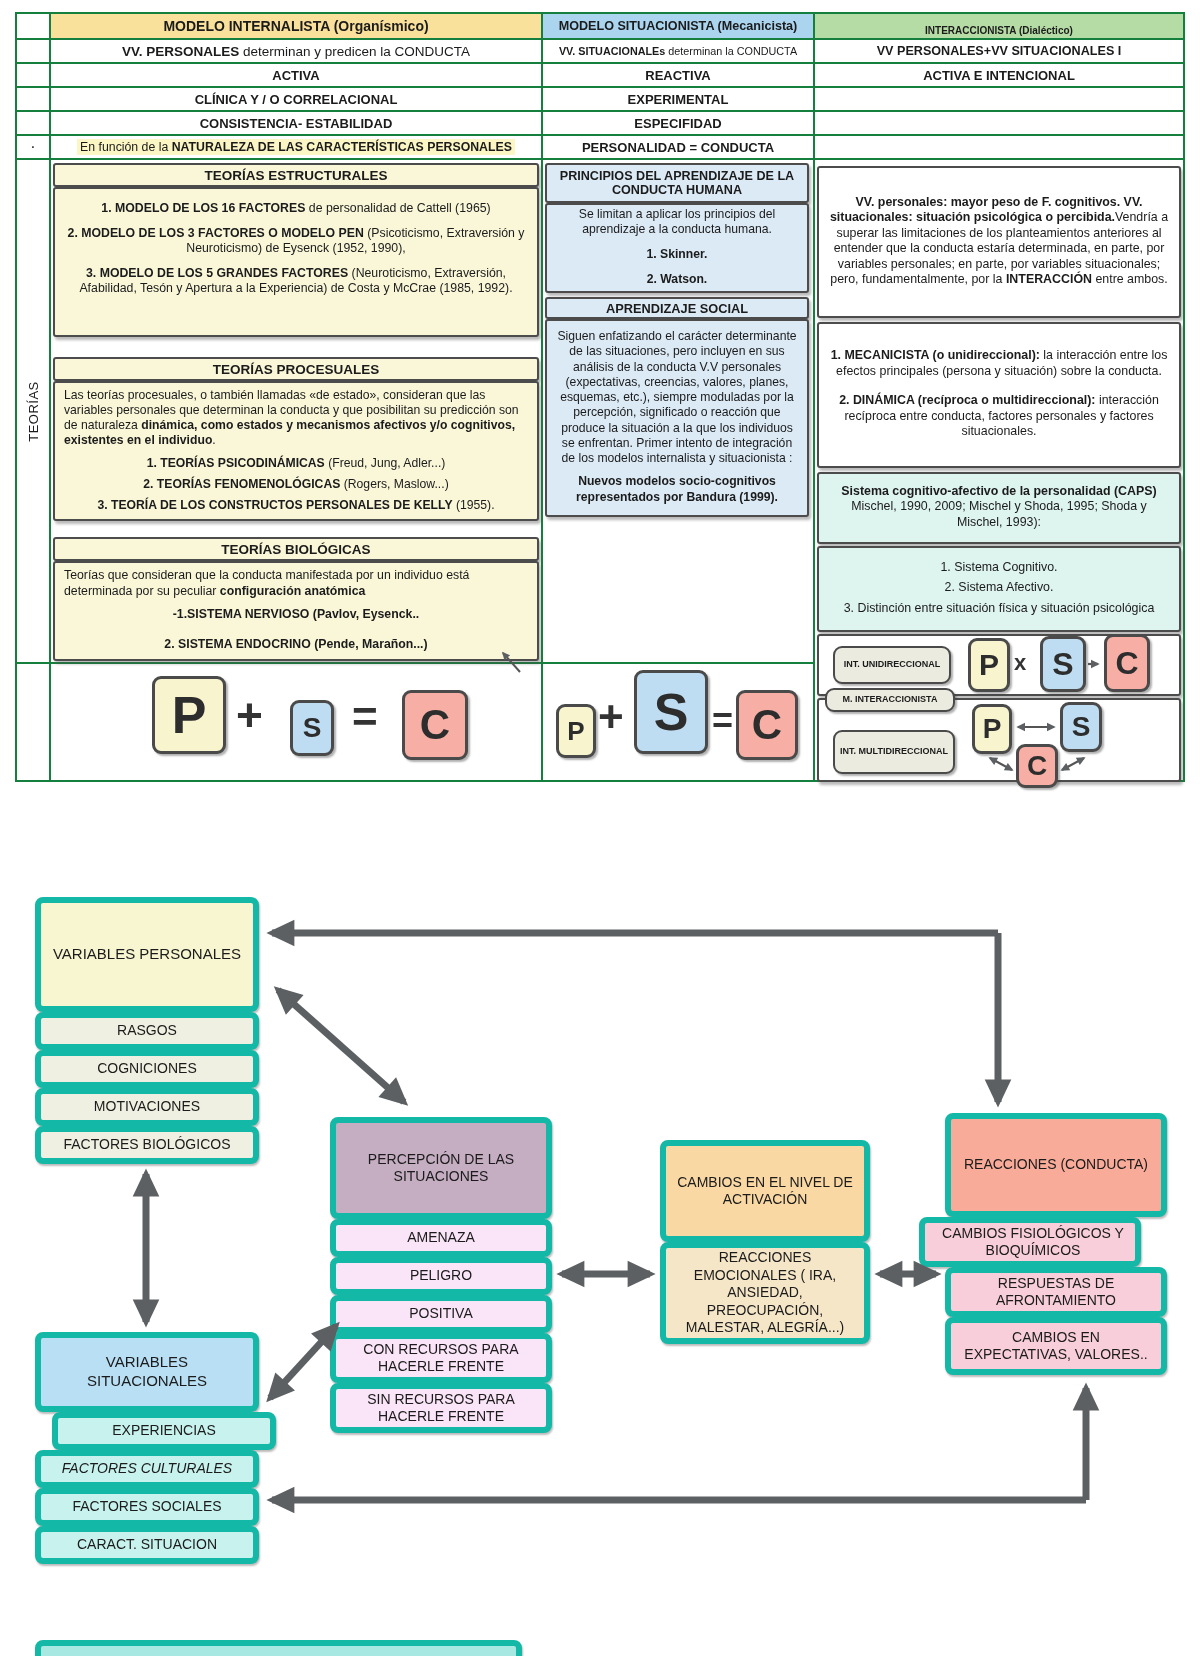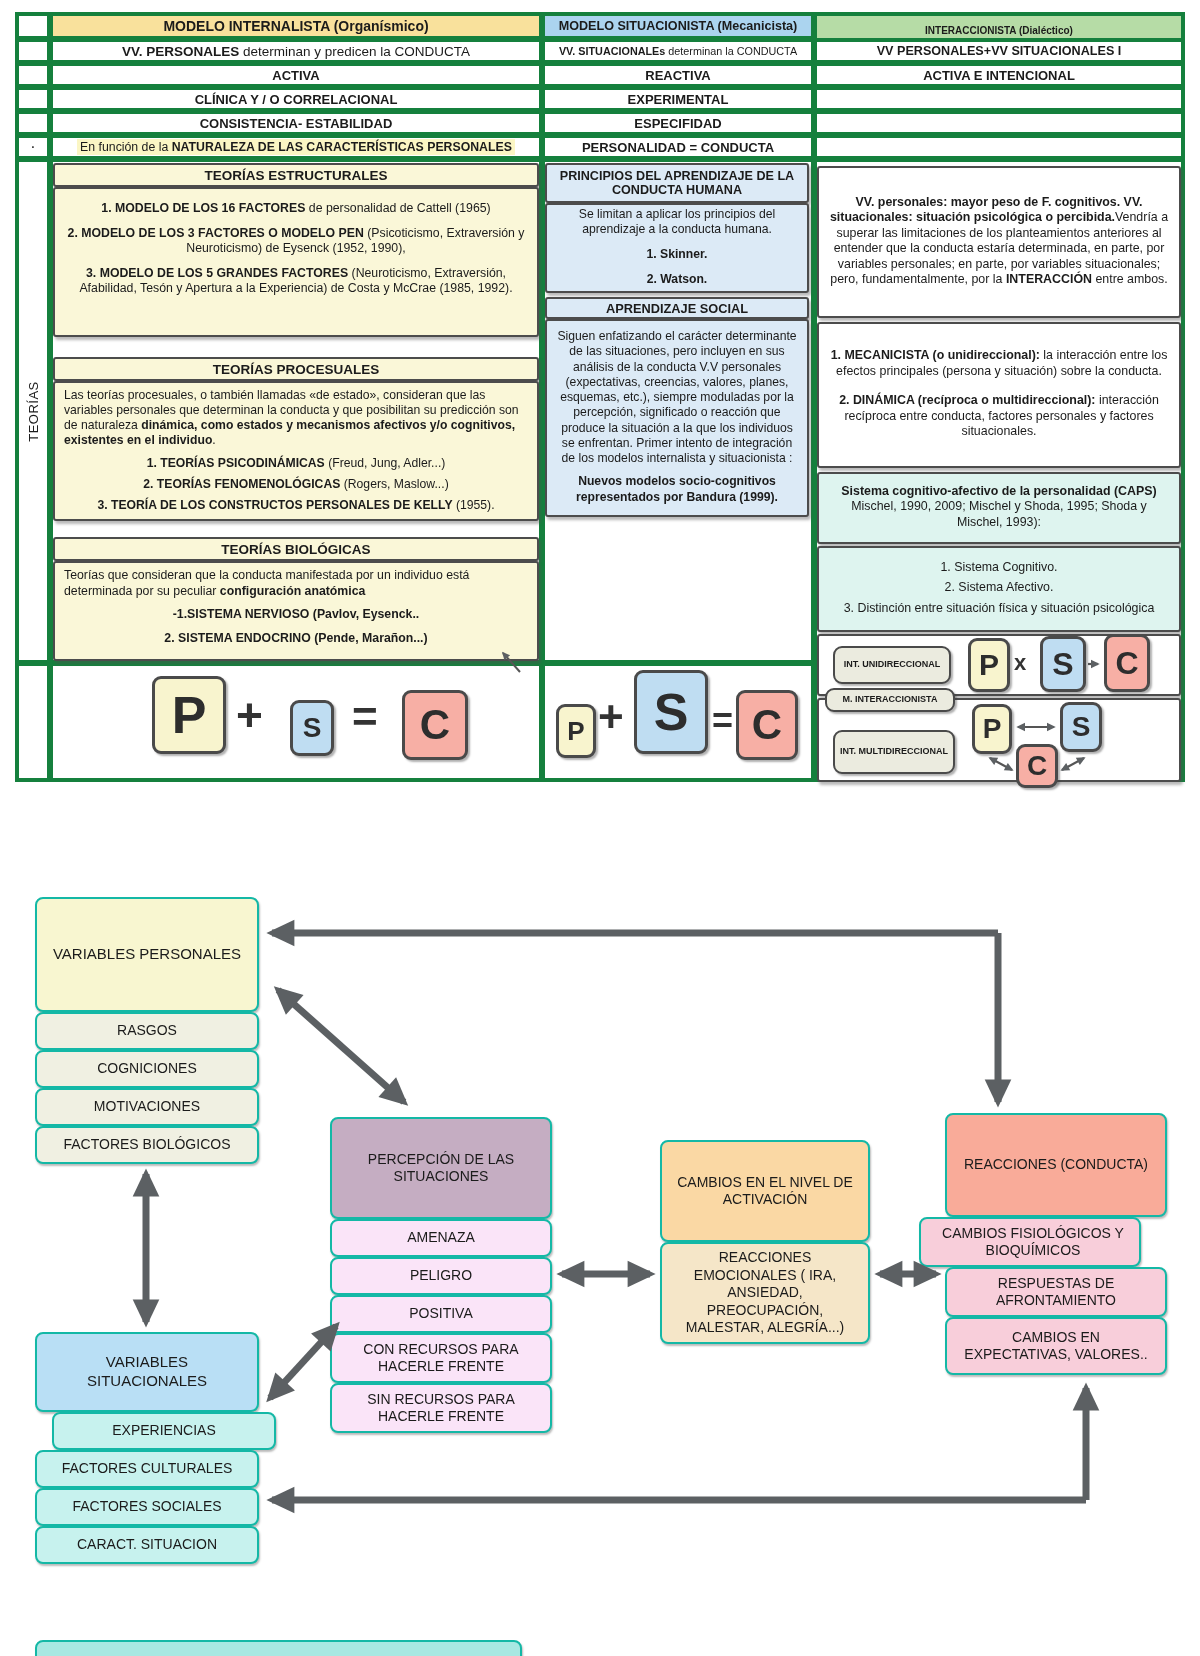--- a/index.html
+++ b/index.html
@@ -1,46 +1,46 @@
 <!DOCTYPE html>
 <html><head>
 <meta charset="utf-8">
 <style>
   html,body{margin:0;padding:0;background:#fff;}
   .page{position:relative;width:1200px;height:1656px;background:#fff;overflow:hidden;
         font-family:"Liberation Sans",sans-serif;color:#1b1b1b;}
-  .cell{position:absolute;border:4px solid #15803d;background:#fff;display:flex;align-items:center;
+  .cell{position:absolute;border:2px solid #15803d;background:#fff;display:flex;align-items:center;
         justify-content:center;text-align:center;padding:0 6px;box-sizing:border-box;}
   .hdr{font-weight:bold;font-size:14px;}
   .bold13{font-weight:bold;font-size:13px;}
   .b{font-weight:bold;}
   .sect{position:absolute;box-sizing:border-box;border:2px solid #4c4c4c;border-radius:3px;
         box-shadow:2px 3px 3px rgba(80,80,80,.40);display:flex;flex-direction:column;justify-content:center;}
   .yellow{background:#FAF7D8;}
   .blue{background:#DCEAF6;}
   .mint{background:#DEF4EF;}
   .white{background:#fff;}
   .secthdr{align-items:center;font-weight:bold;font-size:13.5px;text-align:center;}
   .body{padding:5px 9px;font-size:12.3px;line-height:1.27;justify-content:flex-start;}
   .body2{padding:5px 8px;font-size:12.2px;line-height:1.25;text-align:center;}
   .para{margin:0 0 2px 0;}
   .ctr{text-align:center;margin-top:7px;}
-  .ctrbig{text-align:center;margin-top:6px;font-weight:bold;}
+  .ctrbig{text-align:center;margin-top:12px;font-weight:bold;}
   .ctr2{text-align:center;margin-top:8px;font-weight:bold;}
   .gappara{margin-top:12px;}
   .rot{transform:rotate(-90deg);white-space:nowrap;font-size:13px;letter-spacing:.5px;}
   .lbox{position:absolute;box-sizing:border-box;border:3px solid #4a4a4a;border-radius:9px;display:flex;
         align-items:center;justify-content:center;font-weight:bold;color:#2d2d2d;
         box-shadow:2px 2px 2px rgba(60,60,60,.40);}
   .pbg{background:#F8F4CE;}  .sbg{background:#BFDDF2;}  .cbg{background:#F7AFA5;}
   .op{position:absolute;font-weight:bold;color:#333;}
   .pill{position:absolute;box-sizing:border-box;border:2px solid #4a4a4a;border-radius:9px;background:#EBEBDF;
         display:flex;align-items:center;justify-content:center;text-align:center;font-weight:bold;font-size:9px;
         line-height:1.25;box-shadow:2px 2px 2px rgba(60,60,60,.40);}
-  .fbox{position:absolute;box-sizing:border-box;border:2px solid #14b8a6;border-radius:8px;display:flex;
+  .fbox{position:absolute;box-sizing:border-box;border:6px solid #14b8a6;border-radius:8px;display:flex;
         align-items:center;justify-content:center;text-align:center;font-size:14px;line-height:1.25;
         padding:3px 10px;box-shadow:1px 2px 2px rgba(60,60,60,.35);}
   .fybg{background:#F8F6D0;} .fivory{background:#F0F0E2;} .fblue{background:#B9DFF5;} .fcyan{background:#C7F2EE;}
   .fmauve{background:#C5ADC2;} .fpink{background:#FAE4F8;} .forange{background:#FAD8A4;} .ftan{background:#F5E6C8;}
   .fsalmon{background:#F9AB99;} .frose{background:#F8CEDA;} .fteal{background:#A8E8E2;}
   .overlay{position:absolute;left:0;top:0;pointer-events:none;}
   .hl{background:#FBF6C4;padding:1px 3px;}
 </style>
 </head>
 <body>
@@ -269,21 +269,21 @@
   <div class="fbox fivory" style="left:35px;top:1126px;width:224px;height:38px;">
     <span>FACTORES BIOLÓGICOS</span>
   </div>
 
   <div class="fbox fblue" style="left:35px;top:1332px;width:224px;height:80px;font-size:15px;">
     <span>VARIABLES SITUACIONALES</span>
   </div>
   <div class="fbox fcyan" style="left:52px;top:1412px;width:224px;height:38px;align-items:center;">
     <span>EXPERIENCIAS</span>
   </div>
-  <div class="fbox fcyan" style="left:35px;top:1450px;width:224px;height:38px;">
+  <div class="fbox fcyan" style="left:35px;top:1450px;width:224px;height:38px;font-style:italic;">
     <span>FACTORES CULTURALES</span>
   </div>
   <div class="fbox fcyan" style="left:35px;top:1488px;width:224px;height:38px;">
     <span>FACTORES SOCIALES</span>
   </div>
   <div class="fbox fcyan" style="left:35px;top:1526px;width:224px;height:38px;">
     <span>CARACT. SITUACION</span>
   </div>
 
   <div class="fbox fmauve" style="left:330px;top:1117px;width:222px;height:102px;">

